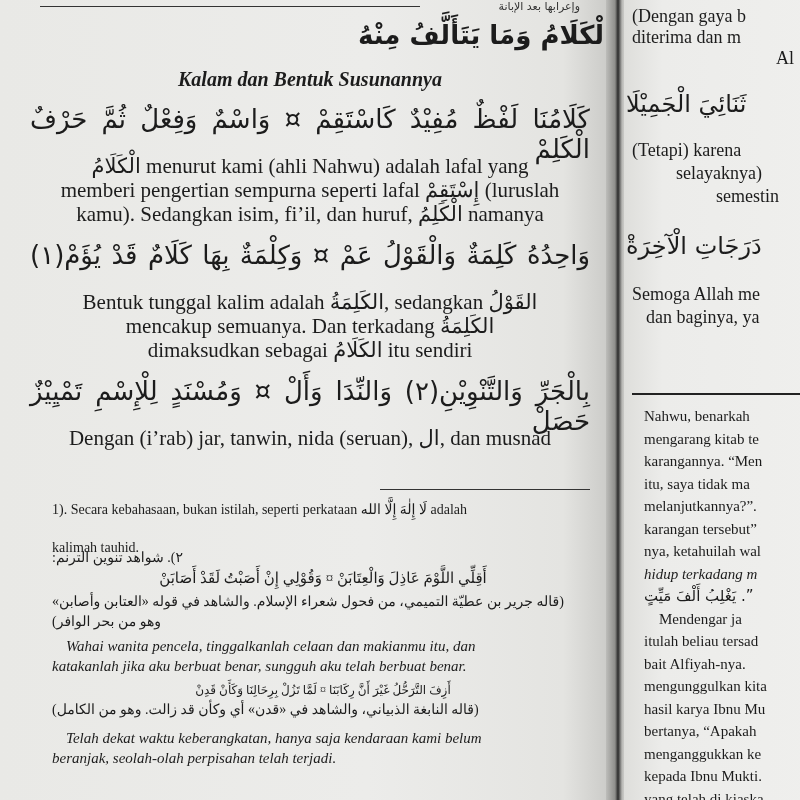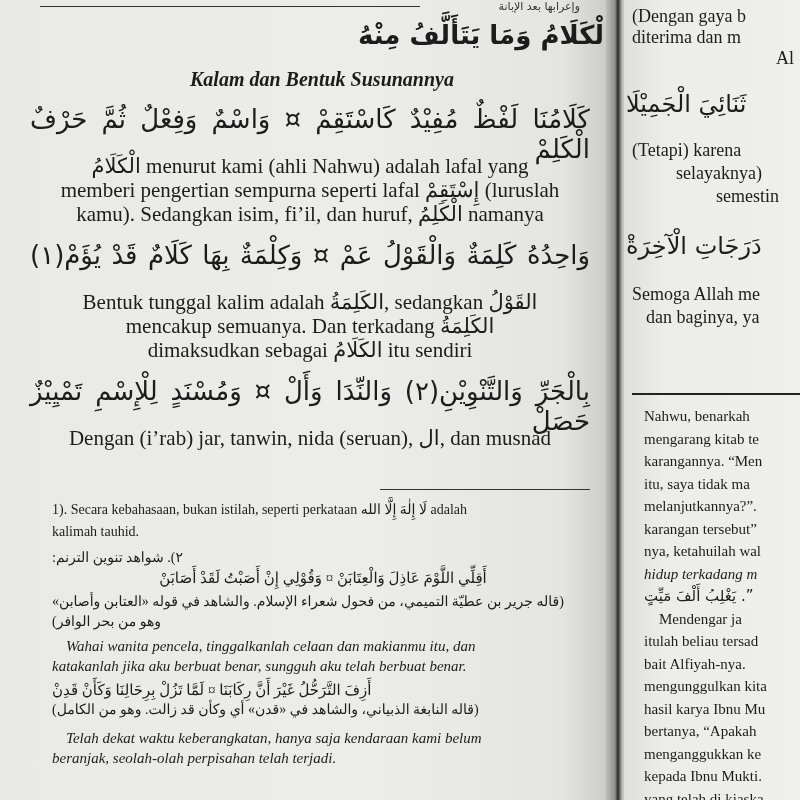--- a/index.html
+++ b/index.html
@@ -28,21 +28,21 @@
   }
   .top-arabic {
     position:absolute; left:400px; top:0px; width:180px; font-size:11px; direction:rtl; text-align:left; color:#333;
   }
   .center { text-align:center; }
   .ar { direction:rtl; font-family:"DejaVu Sans", sans-serif;text-align:right; }
   .chapter-title {
     position:absolute; left:1px; width:612px; top:20px; font-size:26px; font-weight:bold;
   }
   .chapter-sub {
-    position:absolute; left:16px; width:612px; top:68px; font-size:20px; font-style:italic; font-weight:bold;
+    position:absolute; left:4px; width:612px; top:68px; font-size:20px; font-style:italic; font-weight:bold;
   }
   .verse {
     position:absolute; left:30px; width:560px; font-size:26px; text-align:justify; text-align-last:justify;
   }
   .trans {
     position:absolute; left:30px; width:560px; font-size:21px; line-height:24px;
   }
   .footnote-rule {
     position:absolute; left:380px; top:489px; width:210px; height:1px; background:#333;
   }
@@ -84,31 +84,31 @@
 
   <div class="verse ar" style="top:376px;">بِالْجَرِّ وَالتَّنْوِيْنِ(٢) وَالنِّدَا وَأَلْ ¤ وَمُسْنَدٍ لِلْإِسْمِ تَمْيِيْزٌ حَصَلْ</div>
   <div class="trans center" style="top:426px;">
     <div>Dengan (i’rab) jar, tanwin, nida (seruan), ال, dan musnad</div>
   </div>
 
   <div class="footnote-rule"></div>
 
   <div class="fn" style="top:500px;">
     <div>1). Secara kebahasaan, bukan istilah, seperti perkataan لَا إِلٰهَ إِلَّا الله adalah</div>
-    <div style="margin-top:2px;">kalimah tauhid.</div>
+    <div style="margin-top:18px;">kalimah tauhid.</div>
   </div>
 
   <div class="fn" style="top:548px;">
     <div class="fn-ar">٢). شواهد تنوين الترنم:</div>
     <div class="fn-ar center" style="text-align:center;font-size:15px;">أَقِلِّي اللَّوْمَ عَاذِلَ وَالْعِتَابَنْ ¤ وَقُوْلِي إِنْ أَصَبْتُ لَقَدْ أَصَابَنْ</div>
     <div class="fn-ar" style="margin-top:4px;">(قاله جرير بن عطيّة التميمي، من فحول شعراء الإسلام. والشاهد في قوله «العتابن وأصابن»</div>
     <div class="fn-ar">وهو من بحر الوافر)</div>
     <div class="fn-it" style="text-indent:14px;margin-top:4px;">Wahai wanita pencela, tinggalkanlah celaan dan makianmu itu, dan</div>
     <div class="fn-it">katakanlah jika aku berbuat benar, sungguh aku telah berbuat benar.</div>
-    <div class="fn-ar" style="text-align:left;font-size:15px;margin-top:4px;">أَزِفَ التَّرَحُّلُ غَيْرَ أَنَّ رِكَابَنَا ¤ لَمَّا تَزُلْ بِرِحَالِنَا وَكَأَنْ قَدِنْ</div>
+    <div class="fn-ar" style="text-align:center;font-size:12px;margin-top:4px;">أَزِفَ التَّرَحُّلُ غَيْرَ أَنَّ رِكَابَنَا ¤ لَمَّا تَزُلْ بِرِحَالِنَا وَكَأَنْ قَدِنْ</div>
     <div class="fn-ar">(قاله النابغة الذبياني، والشاهد في «قدن» أي وكأن قد زالت. وهو من الكامل)</div>
     <div class="fn-it" style="text-indent:14px;margin-top:8px;">Telah dekat waktu keberangkatan, hanya saja kendaraan kami belum</div>
     <div class="fn-it">beranjak, seolah-olah perpisahan telah terjadi.</div>
   </div>
 </div>
 
 <div class="gutter"></div>
 
 <div class="page-right">
   <div class="r-text" style="top:6px;">(Dengan gaya b</div>

